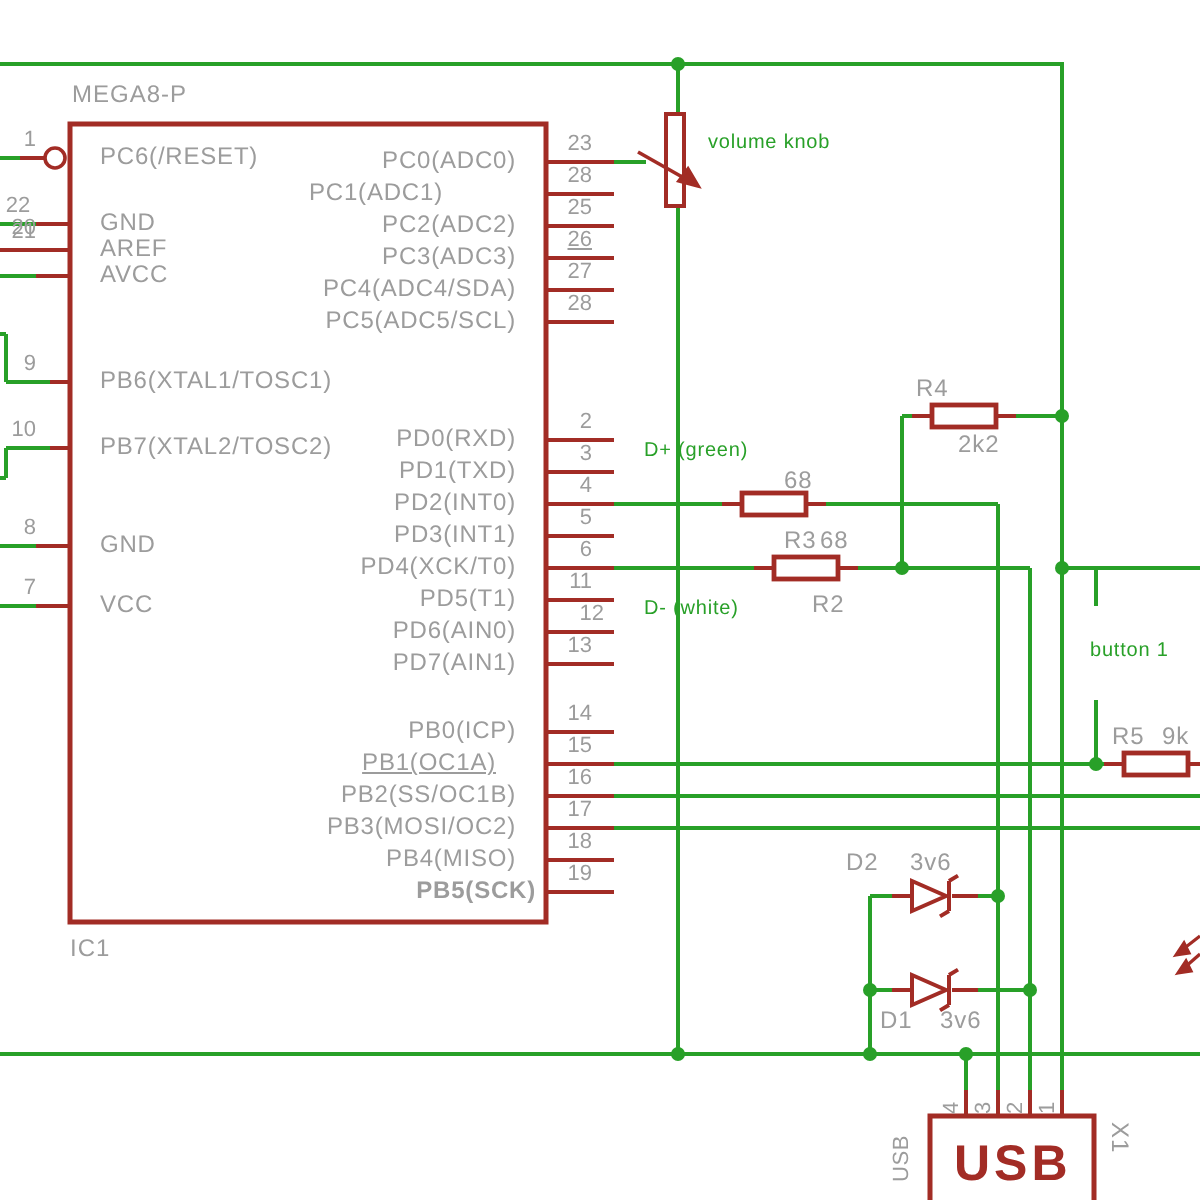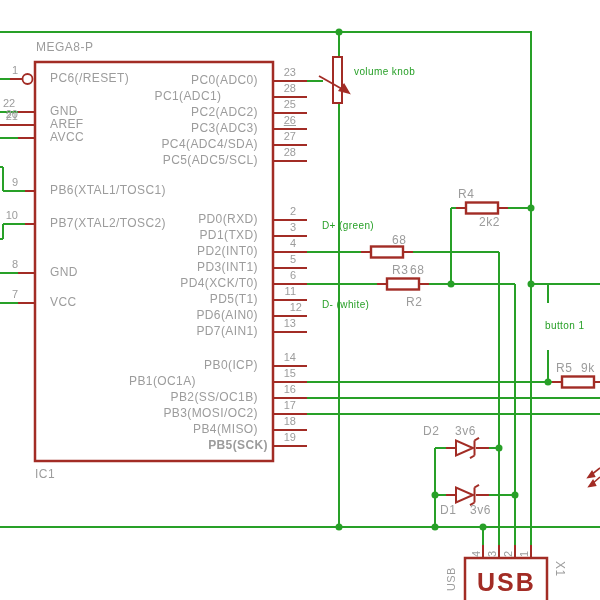--- a/index.html
+++ b/index.html
@@ -153,21 +153,21 @@
       <span class="t pin-name" style="left:118px;width:140px;text-align:right;top:277px;">PD4(XCK/T0)</span>
       <span class="t pin-num" style="left:274px;width:22px;text-align:right;top:270px;">6</span>
       <span class="t pin-name" style="left:118px;width:140px;text-align:right;top:293px;">PD5(T1)</span>
       <span class="t pin-num" style="left:274px;width:22px;text-align:right;top:286px;">11</span>
       <span class="t pin-name" style="left:118px;width:140px;text-align:right;top:309px;">PD6(AIN0)</span>
       <span class="t pin-num" style="left:260px;width:22px;text-align:right;top:302px;margin-left:20px;">12</span>
       <span class="t pin-name" style="left:118px;width:140px;text-align:right;top:325px;">PD7(AIN1)</span>
       <span class="t pin-num" style="left:274px;width:22px;text-align:right;top:318px;">13</span>
       <span class="t pin-name" style="left:118px;width:140px;text-align:right;top:359px;">PB0(ICP)</span>
       <span class="t pin-num" style="left:274px;width:22px;text-align:right;top:352px;">14</span>
-      <span class="t pin-name" style="left:129px;width:140px;text-align:left;top:375px;">PB1(OC1A)</span>
+      <span class="t pin-name" style="left:108px;width:140px;text-align:right;top:375px;text-decoration:underline;">PB1(OC1A)</span>
       <span class="t pin-num" style="left:274px;width:22px;text-align:right;top:368px;">15</span>
       <span class="t pin-name" style="left:118px;width:140px;text-align:right;top:391px;">PB2(SS/OC1B)</span>
       <span class="t pin-num" style="left:274px;width:22px;text-align:right;top:384px;">16</span>
       <span class="t pin-name" style="left:118px;width:140px;text-align:right;top:407px;">PB3(MOSI/OC2)</span>
       <span class="t pin-num" style="left:274px;width:22px;text-align:right;top:400px;">17</span>
       <span class="t pin-name" style="left:118px;width:140px;text-align:right;top:423px;">PB4(MISO)</span>
       <span class="t pin-num" style="left:274px;width:22px;text-align:right;top:416px;">18</span>
       <span class="t pin-name" style="left:128px;width:140px;text-align:right;top:439px;font-weight:bold;">PB5(SCK)</span>
       <span class="t pin-num" style="left:274px;width:22px;text-align:right;top:432px;">19</span>
     </div>

